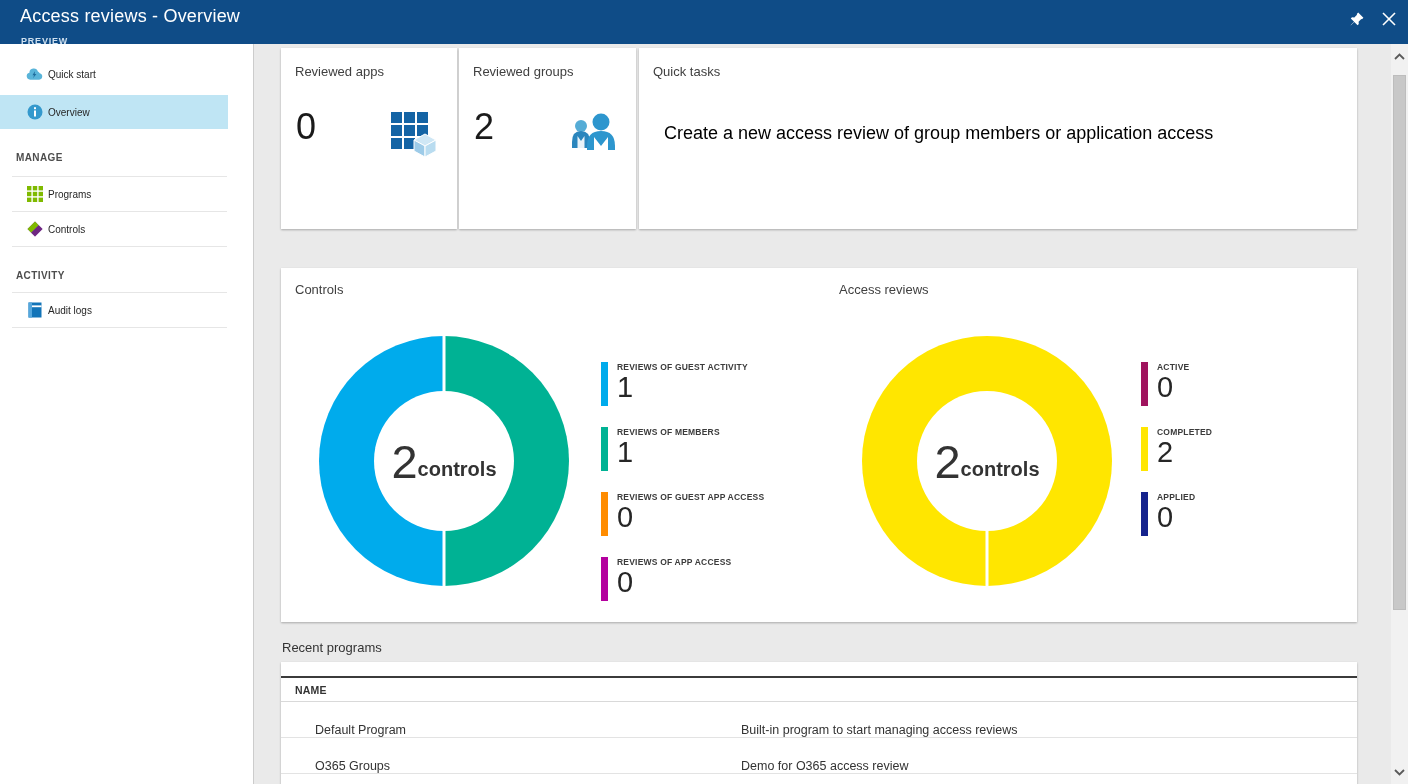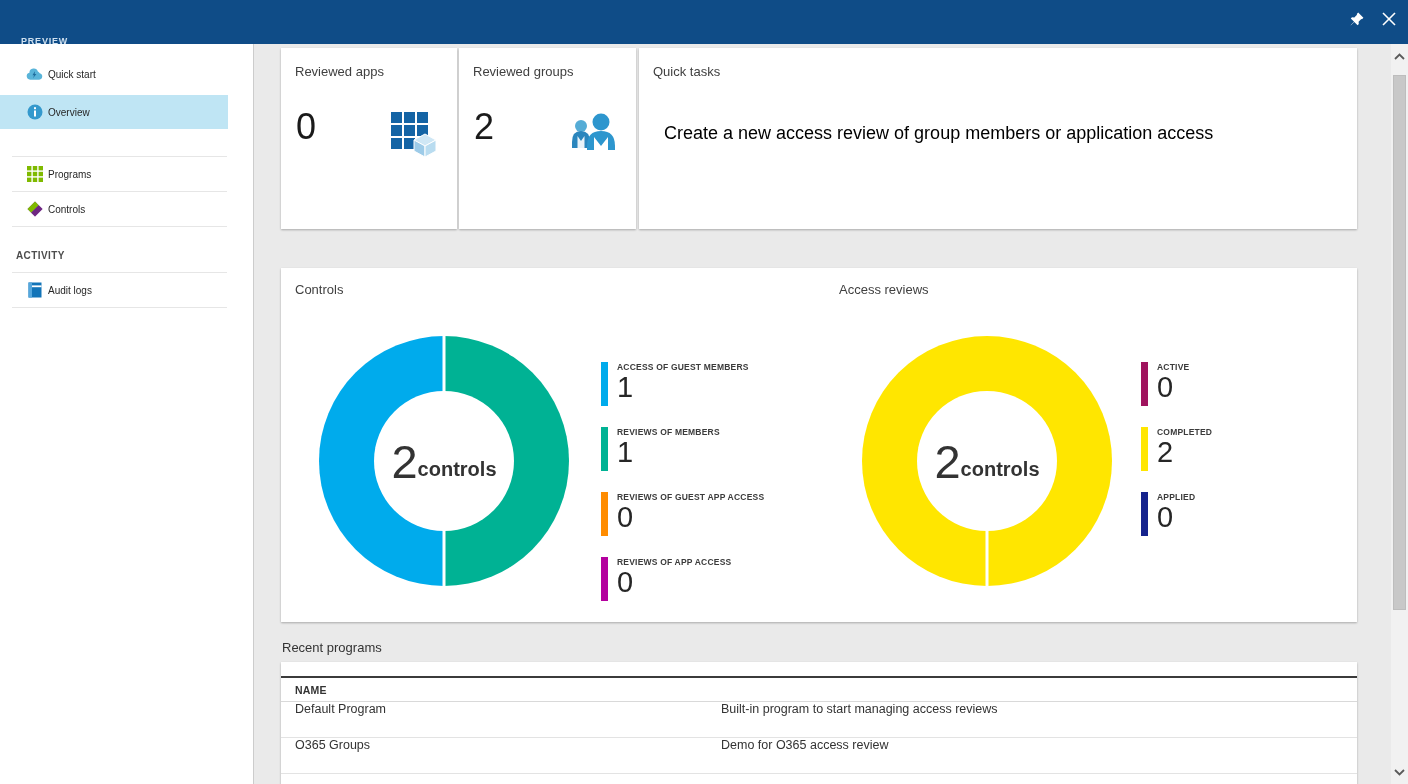--- a/index.html
+++ b/index.html
@@ -52,36 +52,37 @@
   .legend-txt { margin-left:9px; }
   .legend-lab { font-size:8.5px; font-weight:700; color:#3b3b3b; letter-spacing:.2px; margin-top:2px; }
   .legend-val { font-size:29px; font-weight:300; color:#262626; line-height:1.1; }
 
   
   .recent-title { position:absolute; left:27px; top:596px; font-size:13px; color:#333333; }
   .card-table { left:26px; top:618px; width:1076px; height:166px; overflow:hidden; }
   .tbl-topstrip { height:14px; }
   .tbl-darkline { height:2px; background:#3b3b3b; }
   .tbl-header { height:24px; display:flex; align-items:center; border-bottom:1px solid #d9d9d9; }
-  .tbl-row { height:36px; display:flex; align-items:flex-start; border-bottom:1px solid #e3e3e3; cursor:pointer; }
+  .tbl-row { height:36px; display:flex; align-items:flex-end; border-bottom:1px solid #e3e3e3; cursor:pointer;padding-left:20px; }
   .col-name { width:440px; padding-left:14px; }
   .col-desc { flex:1; }
   .tbl-header .col-name, .tbl-header .col-desc { font-size:10.5px; font-weight:700; color:#333333; letter-spacing:.2px; }
   .tbl-row .col-name, .tbl-row .col-desc { font-size:12.5px; color:#333333; }
 
   
   .scrollbar { position:absolute; right:0; top:44px; width:17px; bottom:0; background:#f1f1f1; z-index:20; }
   .sb-btn { position:absolute; left:0; width:17px; height:20px; display:flex; align-items:center; justify-content:center; cursor:pointer; }
   .sb-up { top:2px; } .sb-down { bottom:2px; }
   .sb-thumb { position:absolute; left:2px; width:13px; top:31px; height:535px; background:#c8c8c8; border:1px solid #bdbdbd; cursor:pointer; }
 </style>
 </head>
 <body>
 
 <div class="topbar">
+  <div class="title">Access reviews - Overview</div>
   <div class="preview">PREVIEW</div>
   <div class="winbtn pin">
     <svg width="16" height="16" viewBox="0 0 16 16">
         <g fill="#ffffff">
           <path d="M9.2 1.6 L14.4 6.8 L13 8.2 L12.3 8 L9.6 10.7 L9.8 13 L8.6 14.2 L5.3 10.9 L2.2 14 L1.6 14.4 L2 13.8 L5.1 10.7 L1.8 7.4 L3 6.2 L5.3 6.4 L8 3.7 L7.8 3 Z"></path>
         </g>
       </svg>
   </div>
   <div class="winbtn close">
     <svg width="14" height="14" viewBox="0 0 14 14">
@@ -108,20 +109,21 @@
     <span class="ico">
       <svg width="16" height="16" viewBox="0 0 16 16">
           <circle cx="8" cy="8" r="7.5" fill="#3499cd"></circle>
           <rect x="7" y="6.5" width="2" height="6" fill="#ffffff"></rect>
           <rect x="7" y="3.2" width="2" height="2" fill="#ffffff"></rect>
         </svg>
     </span>
     <span class="lbl">Overview</span>
   </div>
   <div class="spacer18"></div>
+  <div class="side-heading">MANAGE</div>
   <div class="spacer9"></div>
   <div class="side-divider"></div>
   <div class="nav-row">
     <span class="ico">
       <svg width="16" height="16" viewBox="0 0 16 16">
           <g fill="#7fba00">
             <rect x="0" y="0" width="4.4" height="4.4"></rect>
             <rect x="5.8" y="0" width="4.4" height="4.4"></rect>
             <rect x="11.6" y="0" width="4.4" height="4.4"></rect>
             <rect x="0" y="5.8" width="4.4" height="4.4"></rect>
@@ -221,21 +223,21 @@
     <div class="hole">
         <span class="cv">2</span>
         <span class="cl">controls</span>
       </div>
       </div>
 
     <div class="legend" style="left:320px;">
       <div class="legend-item">
         <div class="legend-bar" style="background: rgb(0, 171, 236);"></div>
         <div class="legend-txt">
-            <div class="legend-lab">ACCESS OF GUEST MEMBERS</div>
+            <div class="legend-lab">REVIEWS OF GUEST ACTIVITY</div>
         <div class="legend-val">1</div>
           </div>
       </div>
       <div class="legend-item">
         <div class="legend-bar" style="background: rgb(0, 178, 148);"></div>
         <div class="legend-txt">
             <div class="legend-lab">REVIEWS OF MEMBERS</div>
         <div class="legend-val">1</div>
           </div>
       </div>

